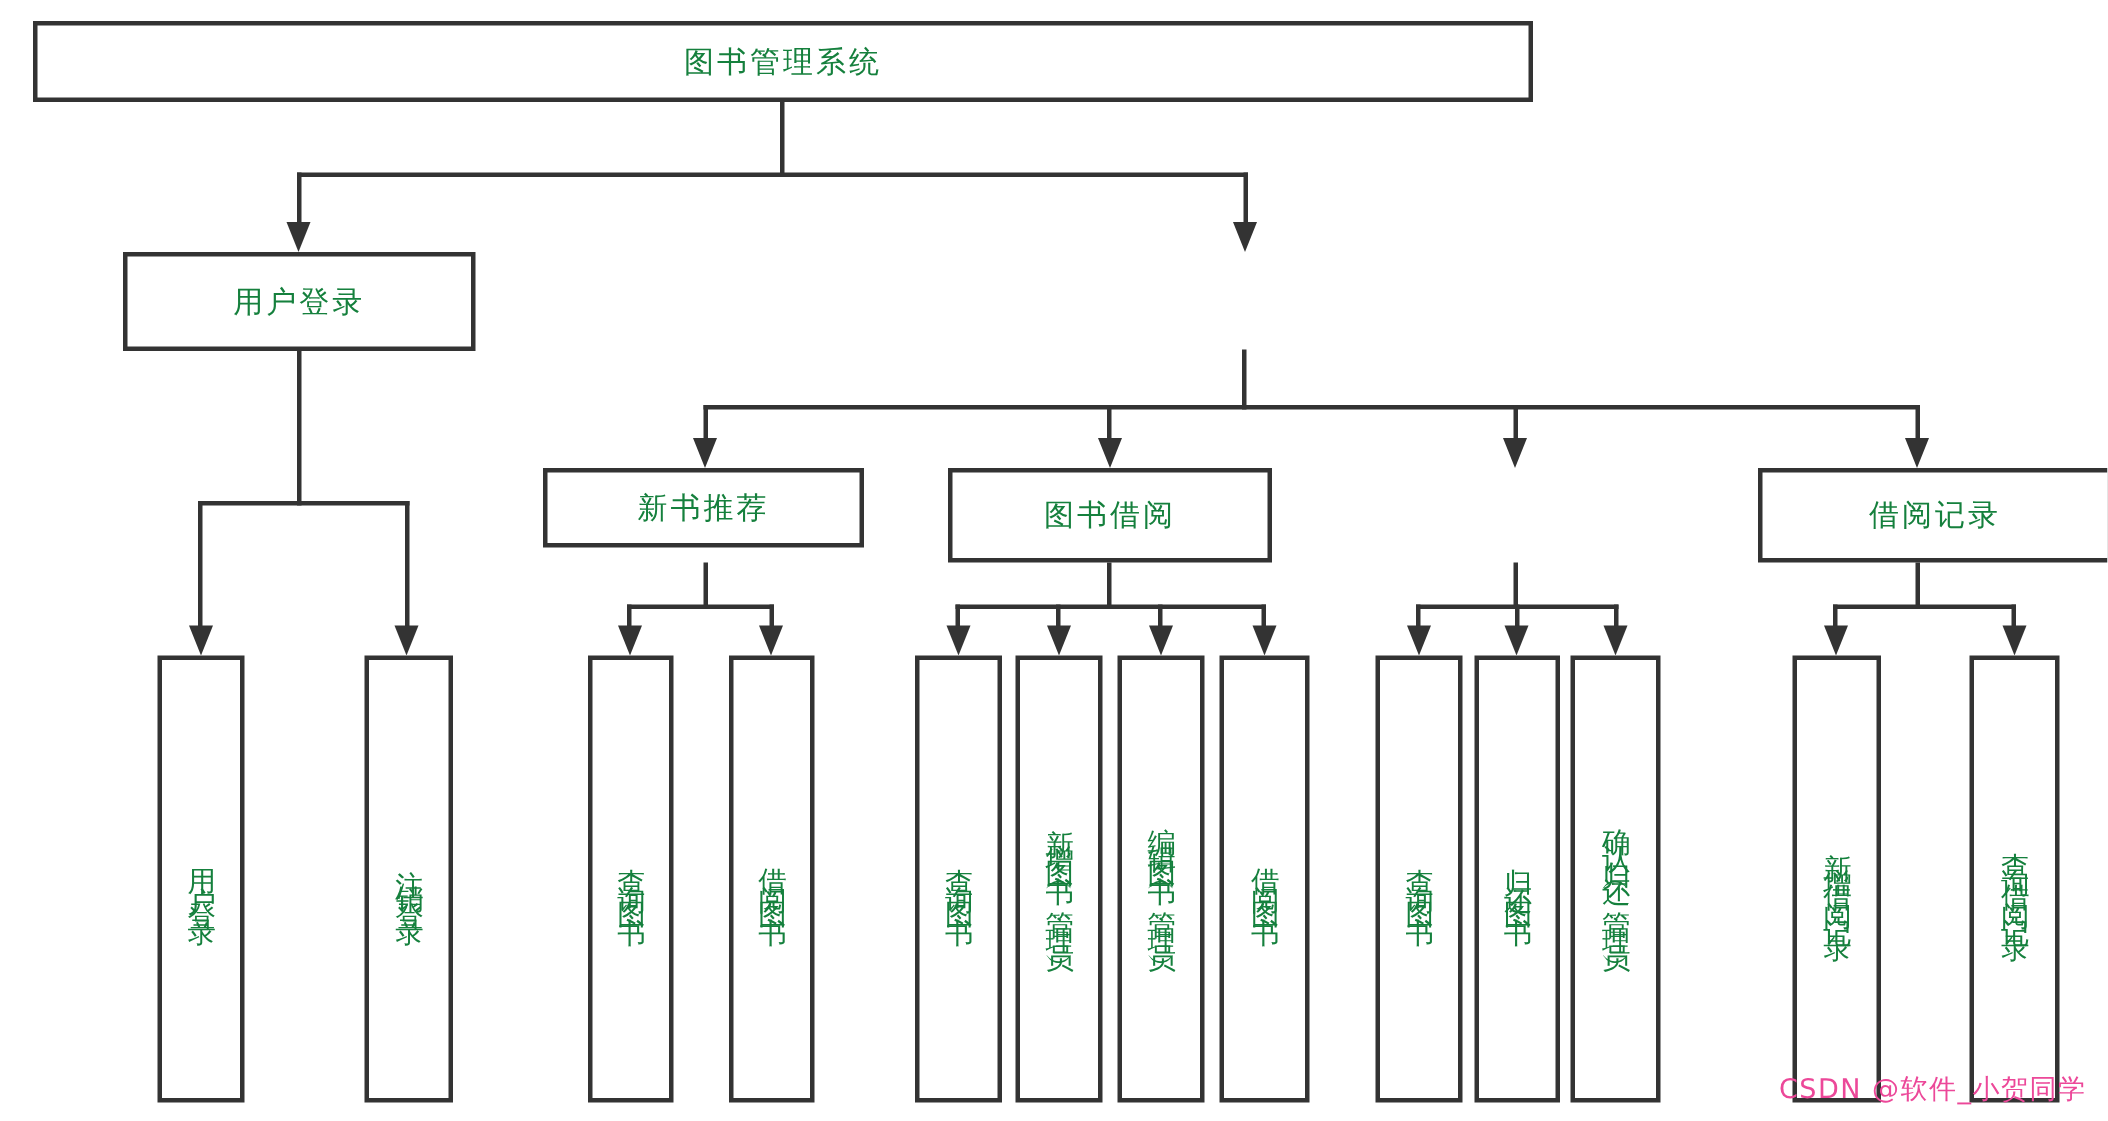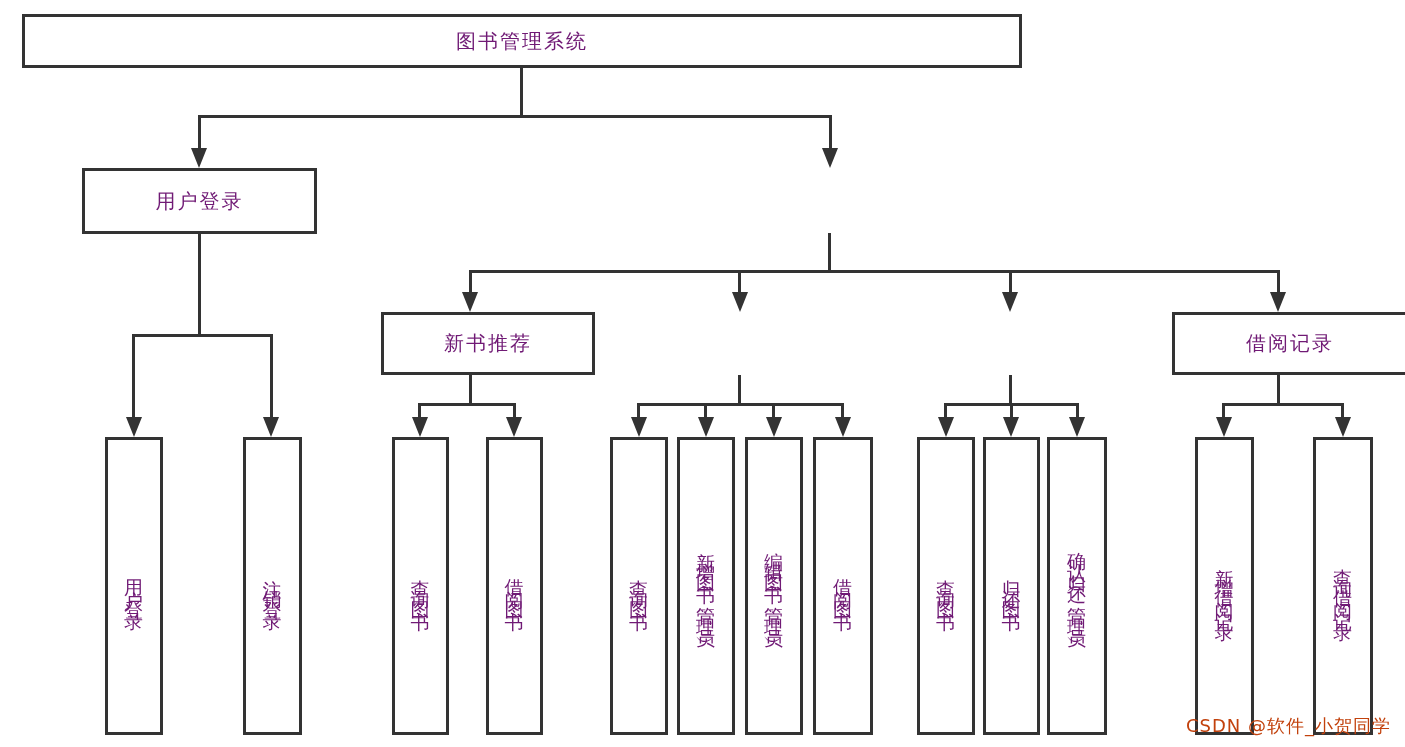--- a/index.html
+++ b/index.html
@@ -11,21 +11,21 @@
     overflow:hidden;
   }
   .node{
     position:absolute;
     box-sizing:border-box;
     border:3px solid #333333;
     background:#ffffff;
     display:flex;
     align-items:center;
     justify-content:center;
-    color:#701a75;
+    color:#15803d;
   }
   .hlabel{
     font-size:20px;
     letter-spacing:2px;
     white-space:nowrap;
   }
   .leaf .vtext{
     writing-mode:vertical-rl;
     text-orientation:mixed;
     font-size:19px;
@@ -41,21 +41,21 @@
     position:absolute;
     width:0;height:0;
     border-left:8px solid transparent;
     border-right:8px solid transparent;
     border-top:20px solid #333333;
   }
   #watermark{
     position:absolute;
     left:1186px;top:714px;
     font-size:18px;
-    color:#c2410c;
+    color:#ec4899;
     letter-spacing:1px;
     white-space:nowrap;
     z-index:5;
   }
 </style>
 </head>
 <body>
 
 <div id="stage">
 
@@ -85,22 +85,25 @@
   <div class="line" style="left:469px;top:270px;width:811px;height:3px"></div>
   <div class="line" style="left:469px;top:270px;width:3px;height:26px"></div>
   <div class="arrowhead" style="left:462px;top:292px"></div>
   <div class="line" style="left:738px;top:270px;width:3px;height:26px"></div>
   <div class="arrowhead" style="left:732px;top:292px"></div>
   <div class="line" style="left:1009px;top:270px;width:3px;height:26px"></div>
   <div class="arrowhead" style="left:1002px;top:292px"></div>
   <div class="line" style="left:1277px;top:270px;width:3px;height:26px"></div>
   <div class="arrowhead" style="left:1270px;top:292px"></div>
 
-  <div class="node" style="left:381px;top:312px;width:214px;height:63px">
+  <div class="node" style="left:362px;top:312px;width:214px;height:53px">
     <span class="hlabel">新书推荐</span>
+  </div>
+  <div class="node" style="left:632px;top:312px;width:216px;height:63px">
+    <span class="hlabel">图书借阅</span>
   </div>
   <div class="node" style="left:1172px;top:312px;width:236px;height:63px">
     <span class="hlabel">借阅记录</span>
   </div>
 
   <div class="line" style="left:469px;top:375px;width:3px;height:31px"></div>
   <div class="line" style="left:418px;top:403px;width:98px;height:3px"></div>
   <div class="line" style="left:418px;top:403px;width:3px;height:17px"></div>
   <div class="arrowhead" style="left:412px;top:417px"></div>
   <div class="line" style="left:513px;top:403px;width:3px;height:17px"></div>

